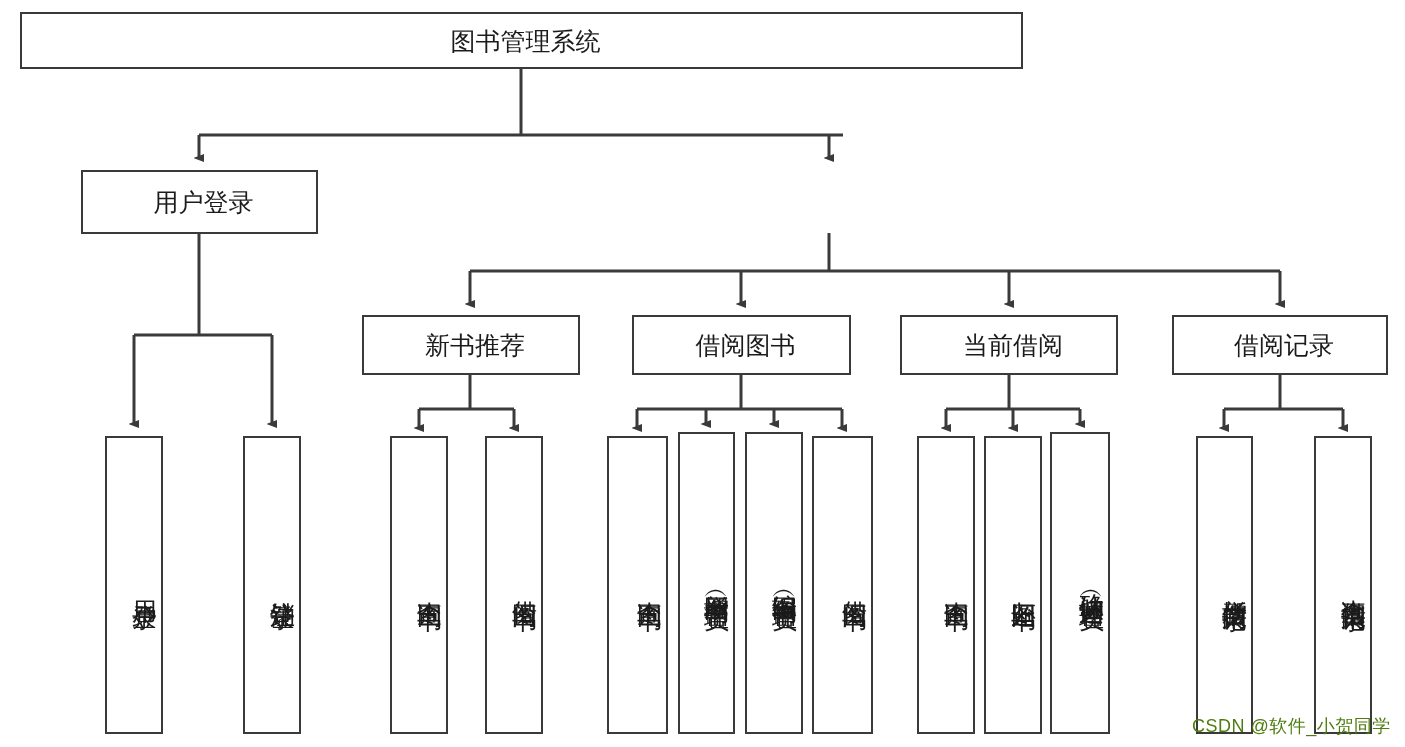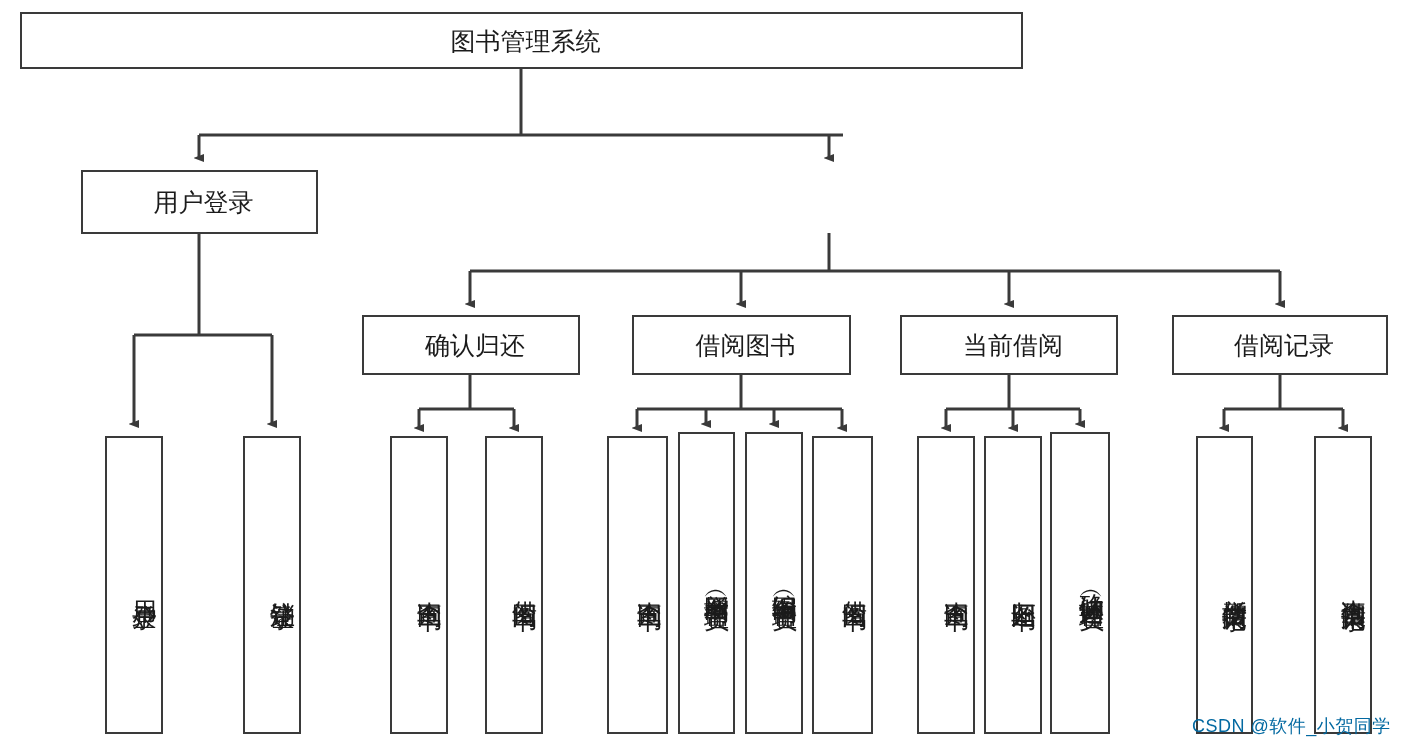--- a/index.html
+++ b/index.html
@@ -55,21 +55,21 @@
     justify-content: center;
   }
   .leaf .vtext {
     writing-mode: vertical-rl;
     text-orientation: upright;
     display: block;
   }
   .watermark {
     position: absolute;
     font-size: 18px;
-    color: #0369a1;
+    color: #4d7c0f;
     white-space: nowrap;
     letter-spacing: 0.5px;
   }
 </style>
 </head>
 <body>
 
 <div id="canvas">
 
   <svg id="wires" viewBox="0 0 1405 747" width="1405" height="747" xmlns="http://www.w3.org/2000/svg">
@@ -124,21 +124,21 @@
 
   <div class="node root" style="left:20px; top:12px; width:1003px; height:57px;">
     <span>图书管理系统</span>
   </div>
 
   <div class="node horiz" style="left:81px; top:170px; width:237px; height:64px;">
     <span>用户登录</span>
   </div>
 
   <div class="node horiz" style="left:362px; top:315px; width:218px; height:60px;">
-    <span>确认归还</span>
+    <span>新书推荐</span>
   </div>
   <div class="node horiz" style="left:632px; top:315px; width:219px; height:60px;">
     <span>借阅图书</span>
   </div>
   <div class="node horiz" style="left:1172px; top:315px; width:216px; height:60px;">
     <span>借阅记录</span>
   </div>
   <div class="node horiz" style="left:900px; top:315px; width:218px; height:60px;">
     <span>当前借阅</span>
   </div>

